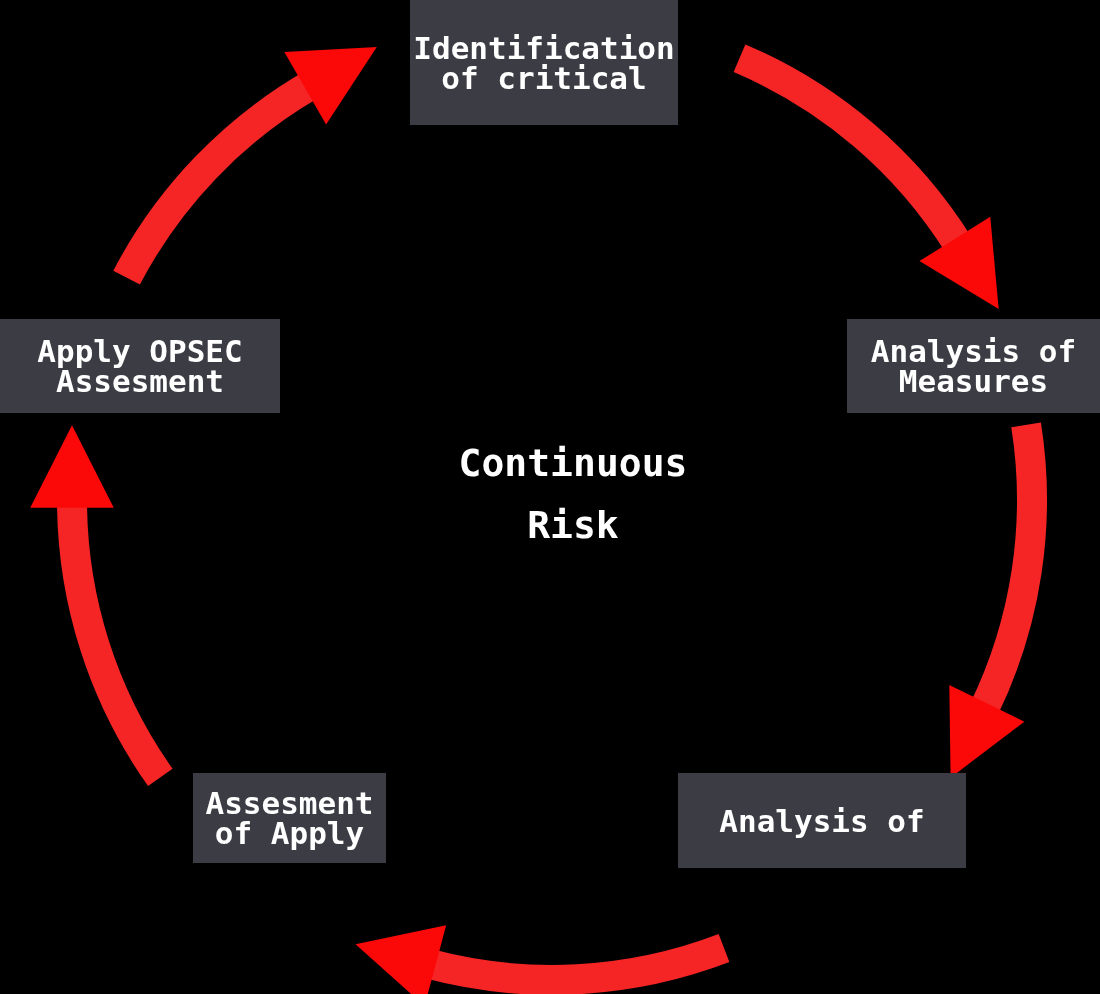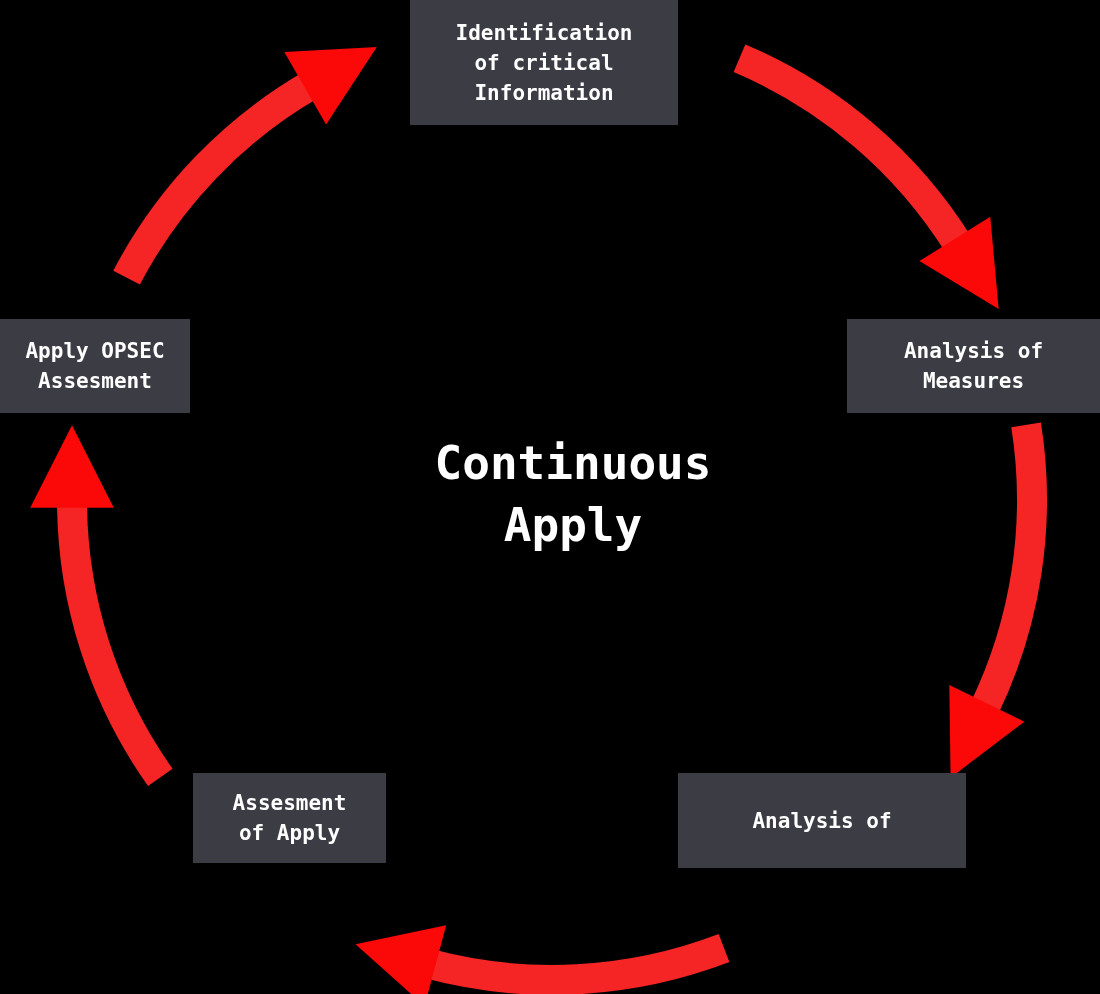--- a/index.html
+++ b/index.html
@@ -27,36 +27,36 @@
     position: absolute;
     z-index: 2;
     background: var(--node_bg, #3c3c44);
     color: var(--node_text, #fff);
     display: flex;
     flex-direction: column;
     justify-content: center;
     align-items: center;
     text-align: center;
     font-weight: bold;
-    font-size: 21px;
+    font-size: 31px;
     line-height: 30px;
   }
   .node-identification { left: 410px; top: 0;     width: 268px; height: 125px; }
   .node-threats        { left: 847px; top: 319px; width: 253px; height: 94px;  }
   .node-vulnerabilities{ left: 678px; top: 773px; width: 288px; height: 95px;  }
   .node-risk           { left: 193px; top: 773px; width: 193px; height: 90px;  }
-  .node-opsec          { left: 0;     top: 319px; width: 190px; height: 94px;  }
+  .node-opsec          { left: 0;     top: 319px; width: 280px; height: 94px;  }
   .center-title {
     position: absolute;
     z-index: 2;
     left: 573px; top: 494px;
     transform: translate(-50%, -50%);
     color: var(--title_text, #fff);
     font-weight: bold;
-    font-size: 46px;
+    font-size: 38px;
     line-height: 62px;
     text-align: center;
     white-space: nowrap;
   }
 </style>
 </head>
 <body>
 
 <svg class="arrows-svg" width="1100" height="994" viewBox="0 0 1100 994">
   <defs>
@@ -67,21 +67,20 @@
   <path class="arc" d="M 739.5 58.2 A 480 480 0 0 1 959.0 245.6" marker-end="url(#arrowhead)"></path>
   <path class="arc" d="M 1026.1 424.9 A 480 480 0 0 1 983.4 710.4" marker-end="url(#arrowhead)"></path>
   <path class="arc" d="M 724.0 948.1 A 480 480 0 0 1 427.8 963.6" marker-end="url(#arrowhead)"></path>
   <path class="arc" d="M 160.3 777.4 A 480 480 0 0 1 72.0 500.0" marker-end="url(#arrowhead)"></path>
   <path class="arc" d="M 126.6 277.6 A 480 480 0 0 1 312.0 84.3" marker-end="url(#arrowhead)"></path>
 </svg>
 
 <div class="node node-identification">
   <div>Identification</div>
   <div>of critical</div>
-  <div>Information</div>
 </div>
 
 <div class="node node-threats">
   <div>Analysis of</div>
   <div>Measures</div>
 </div>
 
 <div class="node node-vulnerabilities">
   <div>Analysis of</div>
 </div>
@@ -91,14 +90,14 @@
   <div>of Apply</div>
 </div>
 
 <div class="node node-opsec">
   <div>Apply OPSEC</div>
   <div>Assesment</div>
 </div>
 
 <div class="center-title">
   <div>Continuous</div>
-  <div>Apply</div>
+  <div>Risk</div>
 </div>
 
 </body></html>

